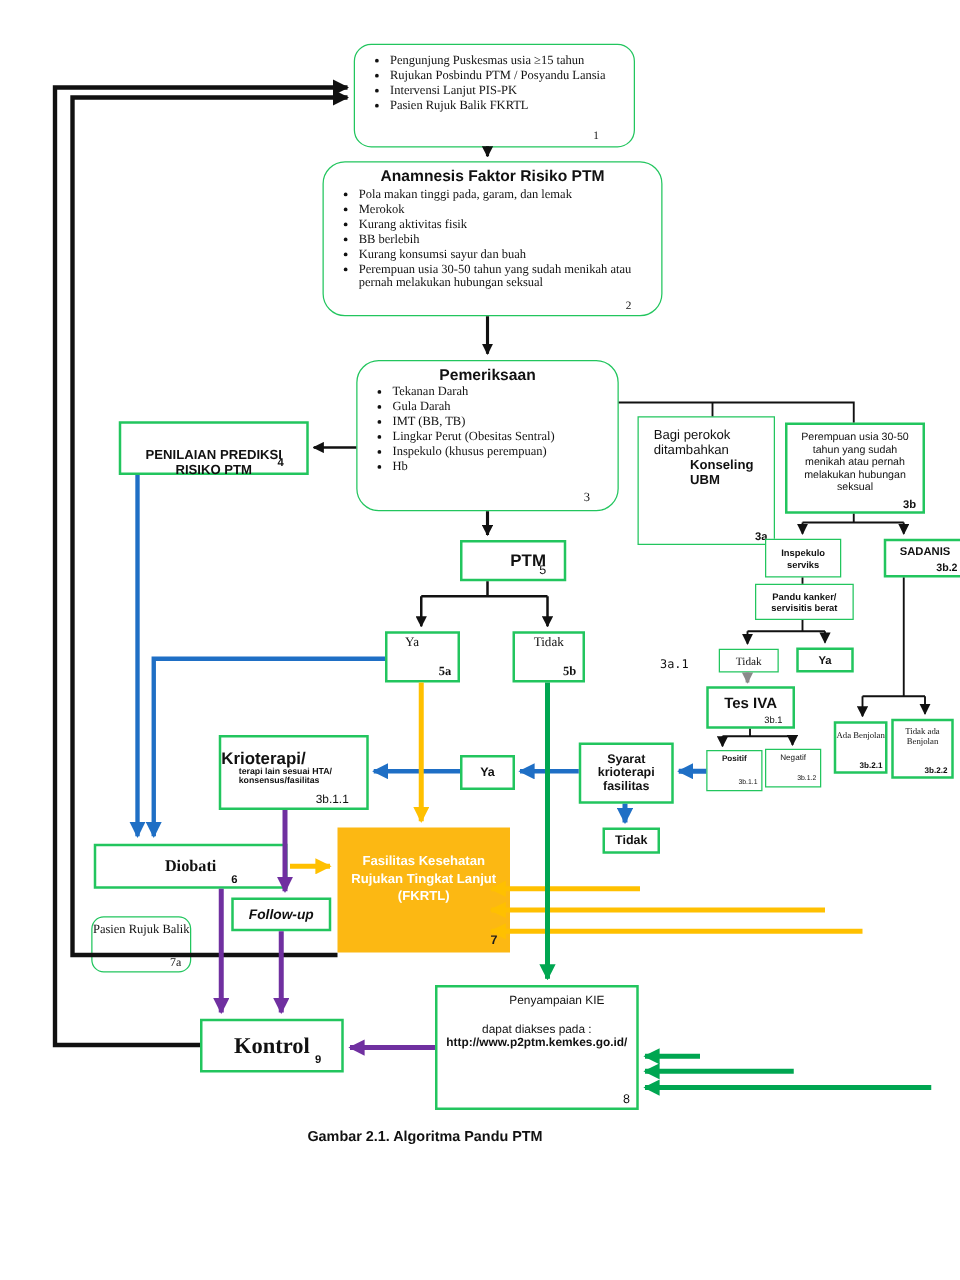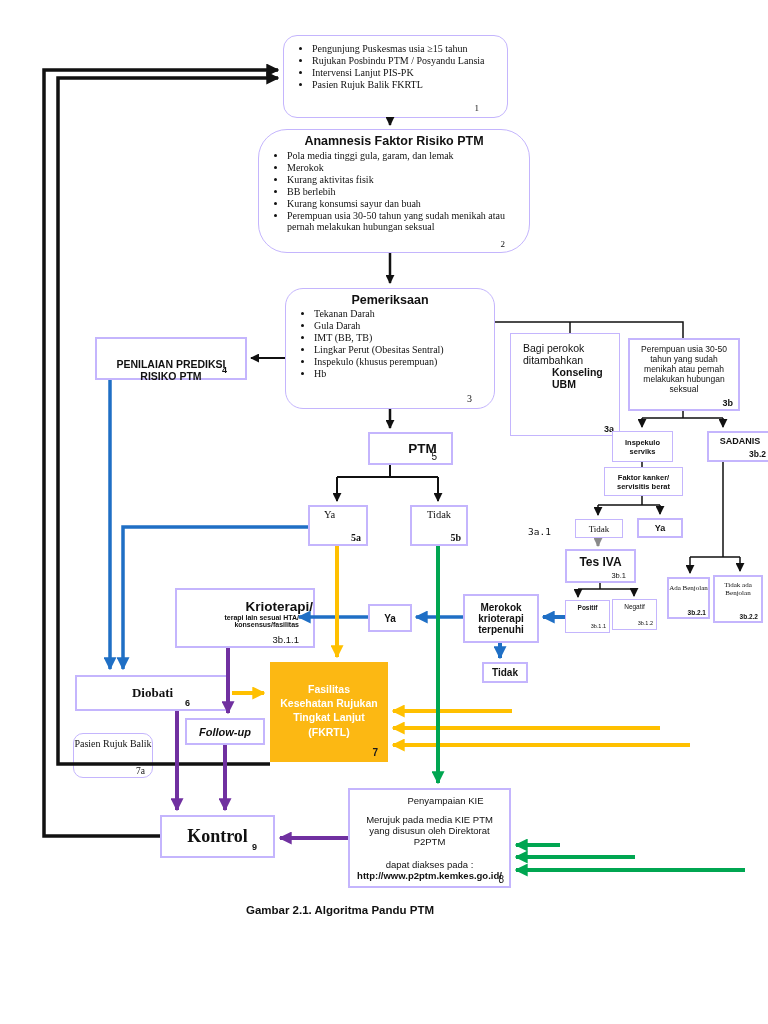--- a/index.html
+++ b/index.html
@@ -1,18 +1,18 @@
 <!DOCTYPE html>
 <html><head>
 <meta charset="utf-8">
 <style>
   html,body{margin:0;padding:0;background:#e8e8e8;}
   #page{position:relative;width:768px;height:1024px;background:#ffffff;margin:0 auto;
         font-family:"Liberation Sans",sans-serif;color:#111;overflow:hidden;}
-  .box{position:absolute;box-sizing:border-box;background:#fff;border:2px solid #c4b5fd;}
+  .box{position:absolute;box-sizing:border-box;background:#fff;border:2px solid #22c55e;}
   .thin{border-width:1.5px;}
   .round{border-radius:14px;}
   .num{position:absolute;right:5px;bottom:1px;font-size:9px;font-family:"Liberation Sans",sans-serif;}
   .serif{font-family:"Liberation Serif",serif;}
   .ctr{display:flex;align-items:center;justify-content:center;text-align:center;}
   ul.blt{margin:0;padding:0 4px 0 28px;list-style:disc;}
   ul.blt li{margin:0 0 1px 0;}
   #connectors{position:absolute;left:0;top:0;z-index:6;pointer-events:none;}
   .node{z-index:2;}
   .lbl{position:absolute;z-index:2;}
@@ -25,24 +25,24 @@
   <div class="box thin round node serif" style="left:283px;top:35px;width:225px;height:83px;font-size:10px;padding-top:7px;">
     <ul class="blt">
       <li>Pengunjung Puskesmas usia ≥15 tahun</li>
       <li>Rujukan Posbindu PTM / Posyandu Lansia</li>
       <li>Intervensi Lanjut PIS-PK</li>
       <li>Pasien Rujuk Balik FKRTL</li>
     </ul>
     <span class="num serif" style="right:28px;bottom:4px;">1</span>
   </div>
 
-  <div class="box thin round node" style="left:258px;top:129px;width:272px;height:124px;border-radius:29px;">
+  <div class="box thin round node" style="left:258px;top:129px;width:272px;height:124px;border-radius:18px;">
     <div style="text-align:center;font-weight:bold;font-size:12.5px;padding-top:4px;">Anamnesis Faktor Risiko PTM</div>
     <ul class="blt serif" style="font-size:10px;margin-top:2px;">
-      <li>Pola media tinggi gula, garam, dan lemak</li>
+      <li>Pola makan tinggi pada, garam, dan lemak</li>
       <li>Merokok</li>
       <li>Kurang aktivitas fisik</li>
       <li>BB berlebih</li>
       <li>Kurang konsumsi sayur dan buah</li>
       <li>Perempuan usia 30-50 tahun yang sudah menikah atau pernah melakukan hubungan seksual</li>
     </ul>
     <span class="num serif" style="right:24px;bottom:3px;">2</span>
   </div>
 
   <div class="box thin round node" style="left:285px;top:288px;width:210px;height:121px;border-radius:18px;">
@@ -93,21 +93,21 @@
   <div class="box thin node ctr" style="left:612px;top:431px;width:61px;height:31px;font-weight:bold;font-size:7.5px;">
     <span style="padding:0 6px;text-align:center;">Inspekulo serviks</span>
   </div>
 
   <div class="box node" style="left:690px;top:431px;width:66px;height:31px;font-weight:bold;font-size:9px;text-align:center;padding-top:3px;margin-left:17px;">
     <span>SADANIS</span>
     <span class="num" style="font-weight:bold;font-size:8.5px;">3b.2</span>
   </div>
 
   <div class="box thin node ctr" style="left:604px;top:467px;width:79px;height:29px;font-weight:bold;font-size:7.5px;">
-    <span style="padding:0 6px;">Faktor kanker/ servisitis berat</span>
+    <span style="padding:0 6px;">Pandu kanker/ servisitis berat</span>
   </div>
 
   <div class="box thin node ctr serif" style="left:575px;top:519px;width:48px;height:19px;font-size:9px;">
     <span>Tidak</span>
   </div>
 
   <div class="box node ctr" style="left:637px;top:518px;width:46px;height:20px;font-weight:bold;font-size:9px;">
     <span>Ya</span>
   </div>
 
@@ -132,64 +132,63 @@
     <span>Ada Benjolan</span>
     <span class="num" style="font-size:6.5px;font-weight:bold;right:2px;">3b.2.1</span>
   </div>
 
   <div class="box node serif" style="left:713px;top:575px;width:50px;height:48px;text-align:center;font-size:7px;padding-top:4px;">
     <span>Tidak ada Benjolan</span>
     <span class="num" style="font-size:6.5px;font-weight:bold;right:3px;">3b.2.2</span>
   </div>
 
   <div class="box node ctr" style="left:463px;top:594px;width:76px;height:49px;font-weight:bold;font-size:10px;">
-    <span style="padding:0 8px;">Merokok krioterapi terpenuhi</span>
+    <span style="padding:0 8px;">Syarat krioterapi fasilitas</span>
   </div>
 
   <div class="box node ctr" style="left:368px;top:604px;width:44px;height:28px;font-weight:bold;font-size:10px;">
     <span>Ya</span>
   </div>
 
   <div class="box node ctr" style="left:482px;top:662px;width:46px;height:21px;font-weight:bold;font-size:10px;">
     <span>Tidak</span>
   </div>
 
-  <div class="box node" style="left:175px;top:588px;width:140px;height:60px;text-align:right;">
+  <div class="box node" style="left:175px;top:588px;width:120px;height:60px;text-align:left;">
     <div style="font-weight:bold;font-size:13.5px;padding-top:9px;">Krioterapi/</div>
     <div style="font-weight:bold;font-size:7px;padding:0 14px;">terapi lain sesuai HTA/ konsensus/fasilitas</div>
     <span class="num" style="font-size:9.5px;right:14px;">3b.1.1</span>
   </div>
 
   <div class="box node ctr serif" style="left:75px;top:675px;width:155px;height:36px;font-weight:bold;font-size:13px;">
     <span>Diobati</span>
     <span class="num" style="right:38px;font-weight:bold;">6</span>
   </div>
 
   <div class="box node ctr" style="left:185px;top:718px;width:80px;height:27px;font-weight:bold;font-style:italic;font-size:11px;">
     <span>Follow-up</span>
   </div>
 
   <div class="box thin node serif" style="left:73px;top:733px;width:80px;height:45px;border-radius:10px;text-align:center;font-size:10px;padding-top:4px;">
     <span>Pasien Rujuk Balik</span>
     <span class="num serif" style="font-size:9.5px;right:7px;">7a</span>
   </div>
 
-  <div class="node" style="position:absolute;left:270px;top:662px;width:118px;height:100px;background:#FCB813;text-align:center;box-sizing:border-box;">
+  <div class="node" style="position:absolute;left:270px;top:662px;width:138px;height:100px;background:#FCB813;text-align:center;box-sizing:border-box;">
     <div style="color:#ffffff;font-weight:bold;font-size:10.5px;padding:20px 10px 0 10px;line-height:1.35;">Fasilitas Kesehatan Rujukan Tingkat Lanjut (FKRTL)</div>
     <span class="num" style="position:absolute;right:10px;bottom:4px;font-weight:bold;font-size:10px;color:#1a1a1a;">7</span>
   </div>
 
   <div class="box node ctr serif" style="left:160px;top:815px;width:115px;height:43px;font-weight:bold;font-size:18px;">
     <span>Kontrol</span>
     <span class="num" style="right:16px;bottom:4px;">9</span>
   </div>
 
   <div class="box node" style="left:348px;top:788px;width:163px;height:100px;text-align:center;font-size:9.5px;">
     <div style="padding-top:5px;margin-left:32px;">Penyampaian KIE</div>
-    <div style="padding:8px 10px 0 10px;">Merujuk pada media KIE PTM yang disusun oleh Direktorat P2PTM</div>
     <div style="padding-top:12px;">dapat diakses pada :</div>
     <div style="font-weight:bold;">http://www.p2ptm.kemkes.go.id/</div>
     <span class="num" style="font-size:10px;">8</span>
   </div>
 
   <div class="lbl" style="left:0;top:904px;width:680px;text-align:center;font-weight:bold;font-size:11.5px;">Gambar 2.1. Algoritma Pandu PTM</div>
 
   <svg id="connectors" width="768" height="1024" viewBox="0 0 768 1024">
     <defs>
       <marker id="mB" viewBox="0 0 10 10" refX="9" refY="5" markerWidth="9" markerHeight="9" markerUnits="userSpaceOnUse" orient="auto">

